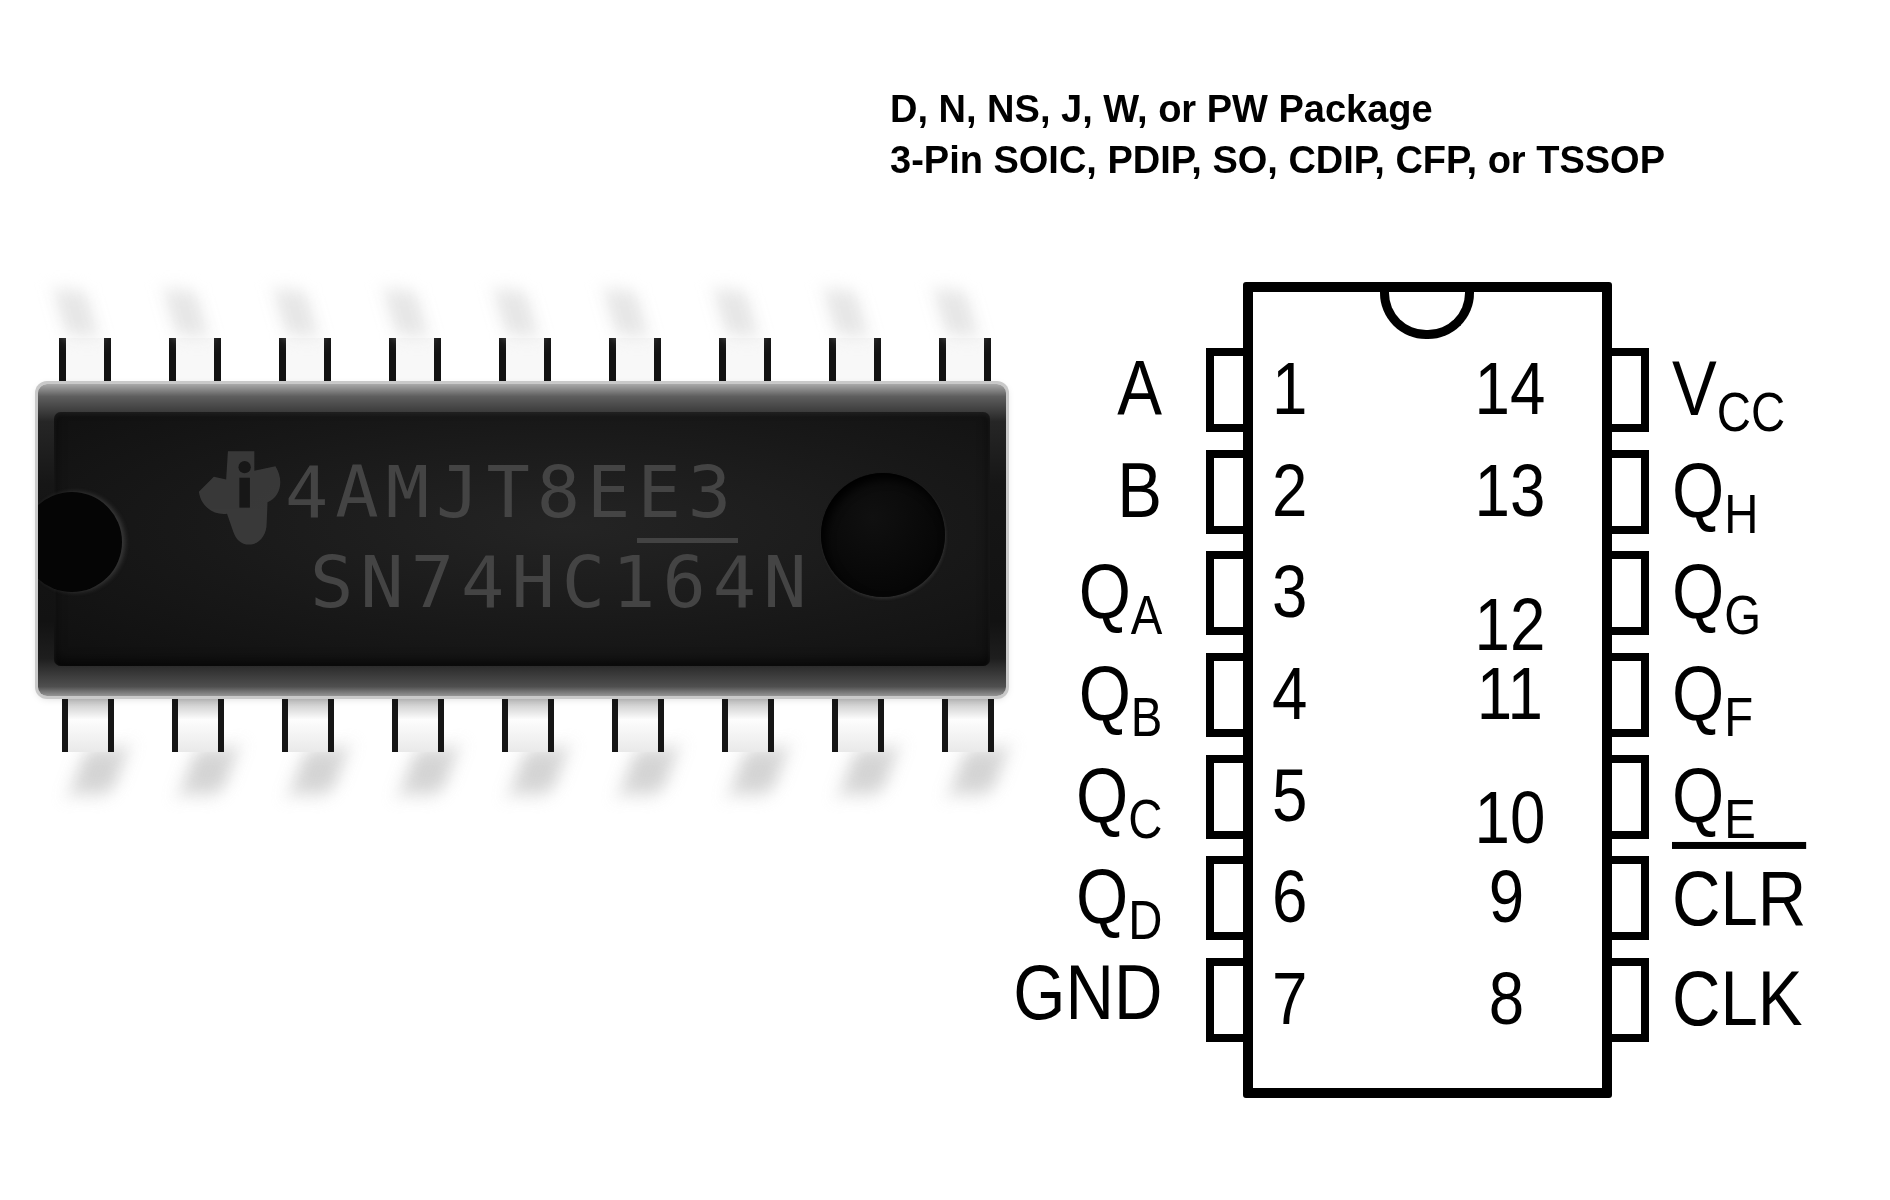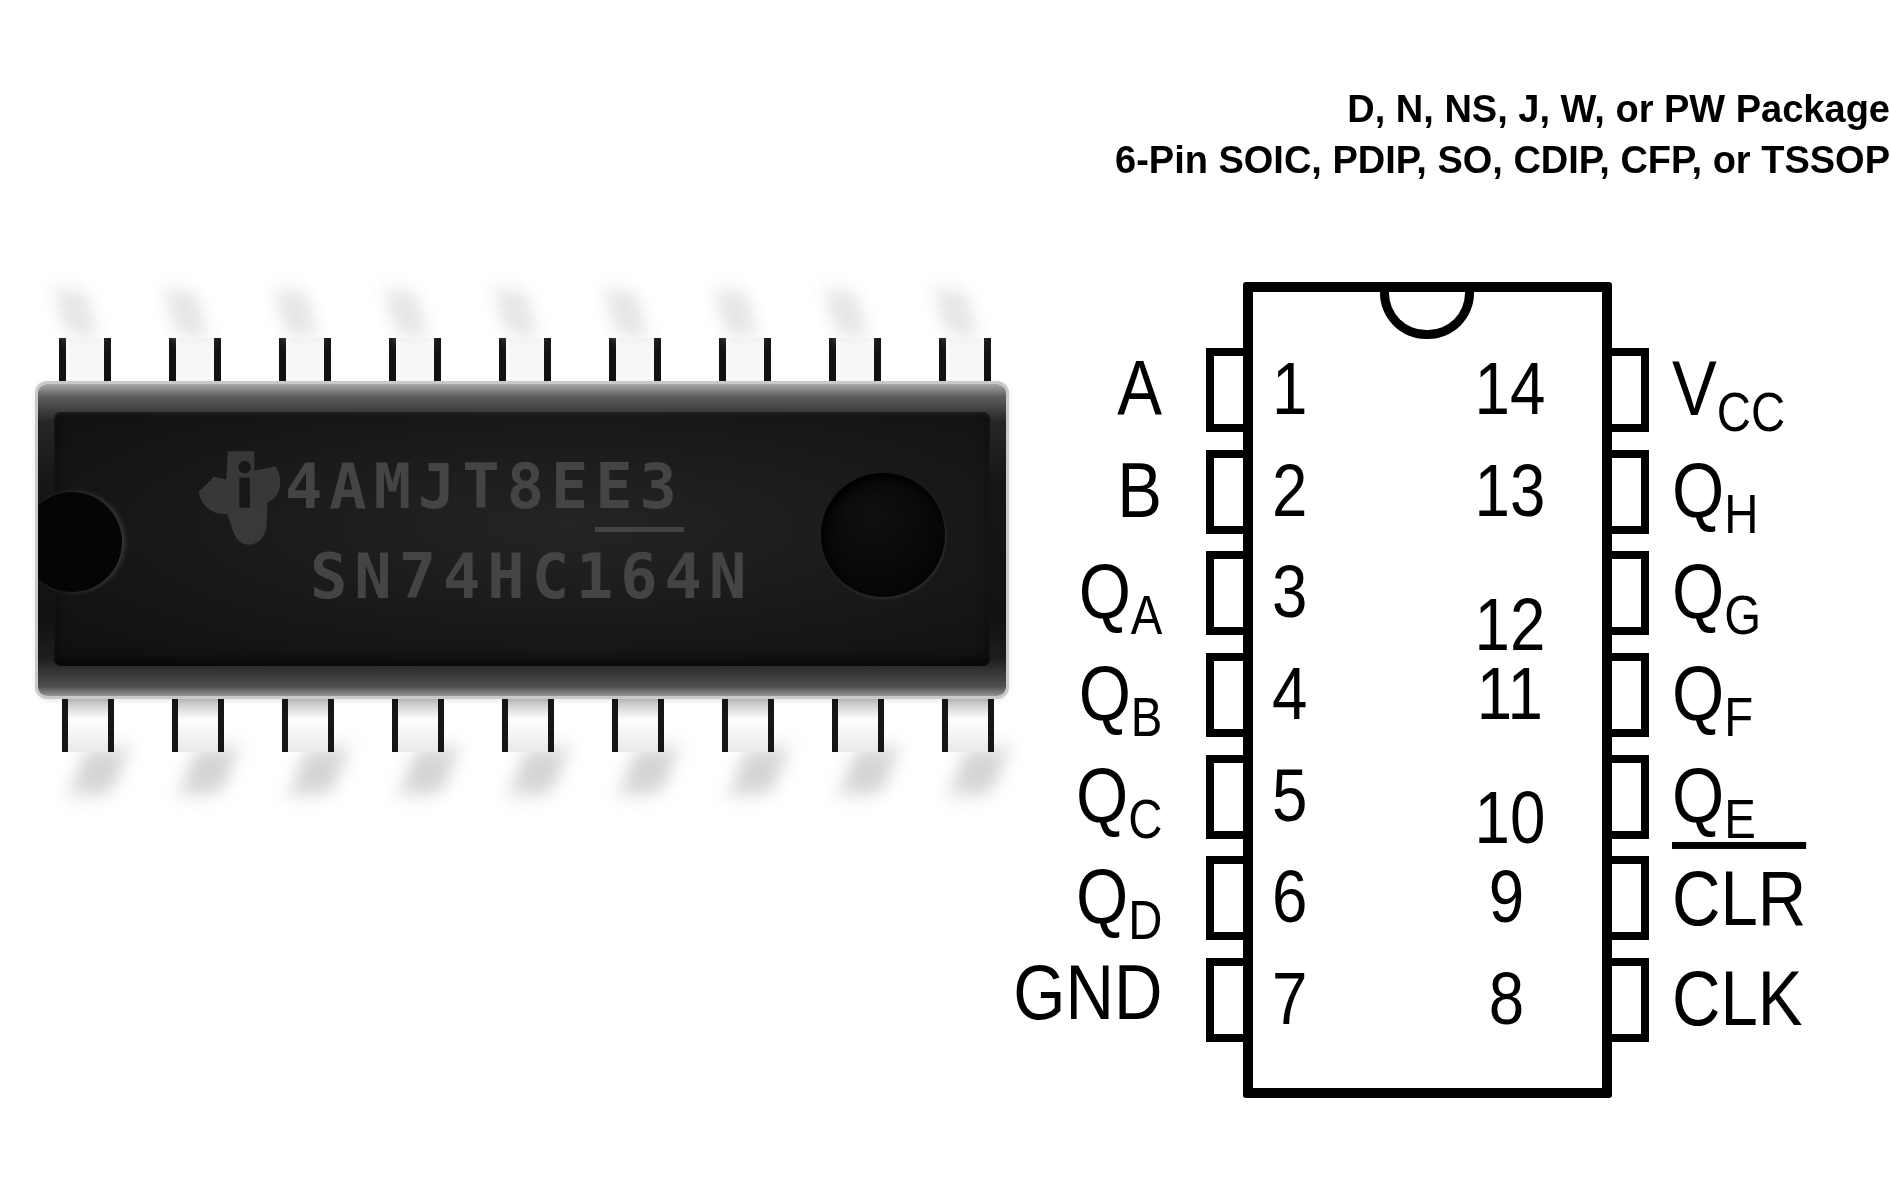--- a/index.html
+++ b/index.html
@@ -1,20 +1,20 @@
 <!DOCTYPE html>
 <html><head>
 <meta charset="utf-8">
 <style>
   html,body{margin:0;padding:0;background:#fff;}
   .canvas{position:relative;width:1890px;height:1200px;background:#ffffff;overflow:hidden;
           font-family:"Liberation Sans",sans-serif;}
 
   
-  .pkg-header{position:absolute;left:890px;top:84px;width:1000px;text-align:right;
+  .pkg-header{position:absolute;left:890px;top:84px;width:1000px;text-align:left;
               font-size:38px;line-height:51px;font-weight:bold;color:#000;}
 
   
   .dbody{position:absolute;left:1243px;top:282px;width:349px;height:796px;
          border:10px solid #000;background:#fff;border-radius:3px;}
   .dnotch{position:absolute;left:1380px;top:292px;width:76px;height:38px;
           border:9px solid #000;border-top:none;border-radius:0 0 46px 46px;background:#fff;}
   .prect{position:absolute;width:29px;height:68px;border:8px solid #000;background:#fff;}
   .prect.l{left:1206px;}
   .prect.r{left:1604px;}
@@ -37,22 +37,22 @@
      background:linear-gradient(180deg,#a9a9a9 0%,#5e5e5e 4%,#262626 12%,#161616 32%,#121212 76%,#1e1e1e 88%,#4f4f4f 97%,#949494 100%);
      box-shadow:0 0 0 3px #c9c9c9,0 2px 8px rgba(0,0,0,.18);overflow:hidden;}
   .inner-plate{position:absolute;left:16px;top:28px;right:16px;bottom:30px;border-radius:7px;
      background:radial-gradient(ellipse at 55% 45%,#242424 0%,#181818 55%,#0f0f0f 100%);
      box-shadow:inset 0 2px 5px rgba(255,255,255,.07),inset 0 -5px 12px rgba(0,0,0,.65);}
   .photo-notch{position:absolute;left:-16px;top:108px;width:100px;height:100px;border-radius:50%;
      background:#050505;box-shadow:3px 0 5px rgba(140,140,140,.3);}
   .dimple{position:absolute;left:783px;top:89px;width:124px;height:124px;border-radius:50%;
      background:radial-gradient(circle at 42% 36%,#101010 0%,#060606 70%);
      box-shadow:inset 4px 6px 10px #000,1px 2px 3px rgba(110,110,110,.25);}
-  .mark{position:absolute;font-family:"DejaVu Sans Mono",monospace;font-weight:bold;
-        color:#484848;letter-spacing:7px;font-size:62px;opacity:.92;white-space:nowrap;}
+  .mark{position:absolute;font-family:"DejaVu Sans Mono",monospace;font-weight:normal;
+        color:#484848;letter-spacing:7px;font-size:72px;opacity:.92;white-space:nowrap;}
   .mark1{left:247px;top:66px;}
   .mark2{left:272px;top:156px;}
   .uline{border-bottom:5px solid #464646;padding-bottom:4px;}
   .ti-logo{position:absolute;left:160px;top:62px;width:88px;height:118px;opacity:.85;}
 
   .tpin{position:absolute;top:338px;width:38px;height:50px;background:#f8f8f8;
         border-left:7px solid #121212;border-right:7px solid #121212;border-bottom:9px solid #0d0d0d;}
   .tip{position:absolute;top:-48px;left:-6px;width:32px;height:46px;background:#e6e6e6;
        filter:blur(8px);transform:skewX(16deg);}
   .bpin{position:absolute;top:690px;width:40px;height:54px;
@@ -125,21 +125,21 @@
         <path fill="#181818" d="M47 34 h12 v34 h-12 z"></path>
         <circle fill="#181818" cx="53" cy="22" r="7"></circle>
       </svg>
       <div class="mark mark1"><span>4AMJT8E</span><span class="uline">E3</span></div>
       <div class="mark mark2">SN74HC164N</div>
     </div>
   </div>
 
   <div class="pkg-header">
     <div>D, N, NS, J, W, or PW Package</div>
-    <div>6-Pin SOIC, PDIP, SO, CDIP, CFP, or TSSOP</div>
+    <div>3-Pin SOIC, PDIP, SO, CDIP, CFP, or TSSOP</div>
   </div>
 
   <div>
     <div class="dbody"></div>
     <div class="dnotch"></div>
 
     <div class="prect l" style="top:348px"></div>
     <div class="prect l" style="top:450px"></div>
     <div class="prect l" style="top:551px"></div>
     <div class="prect l" style="top:653px"></div>

